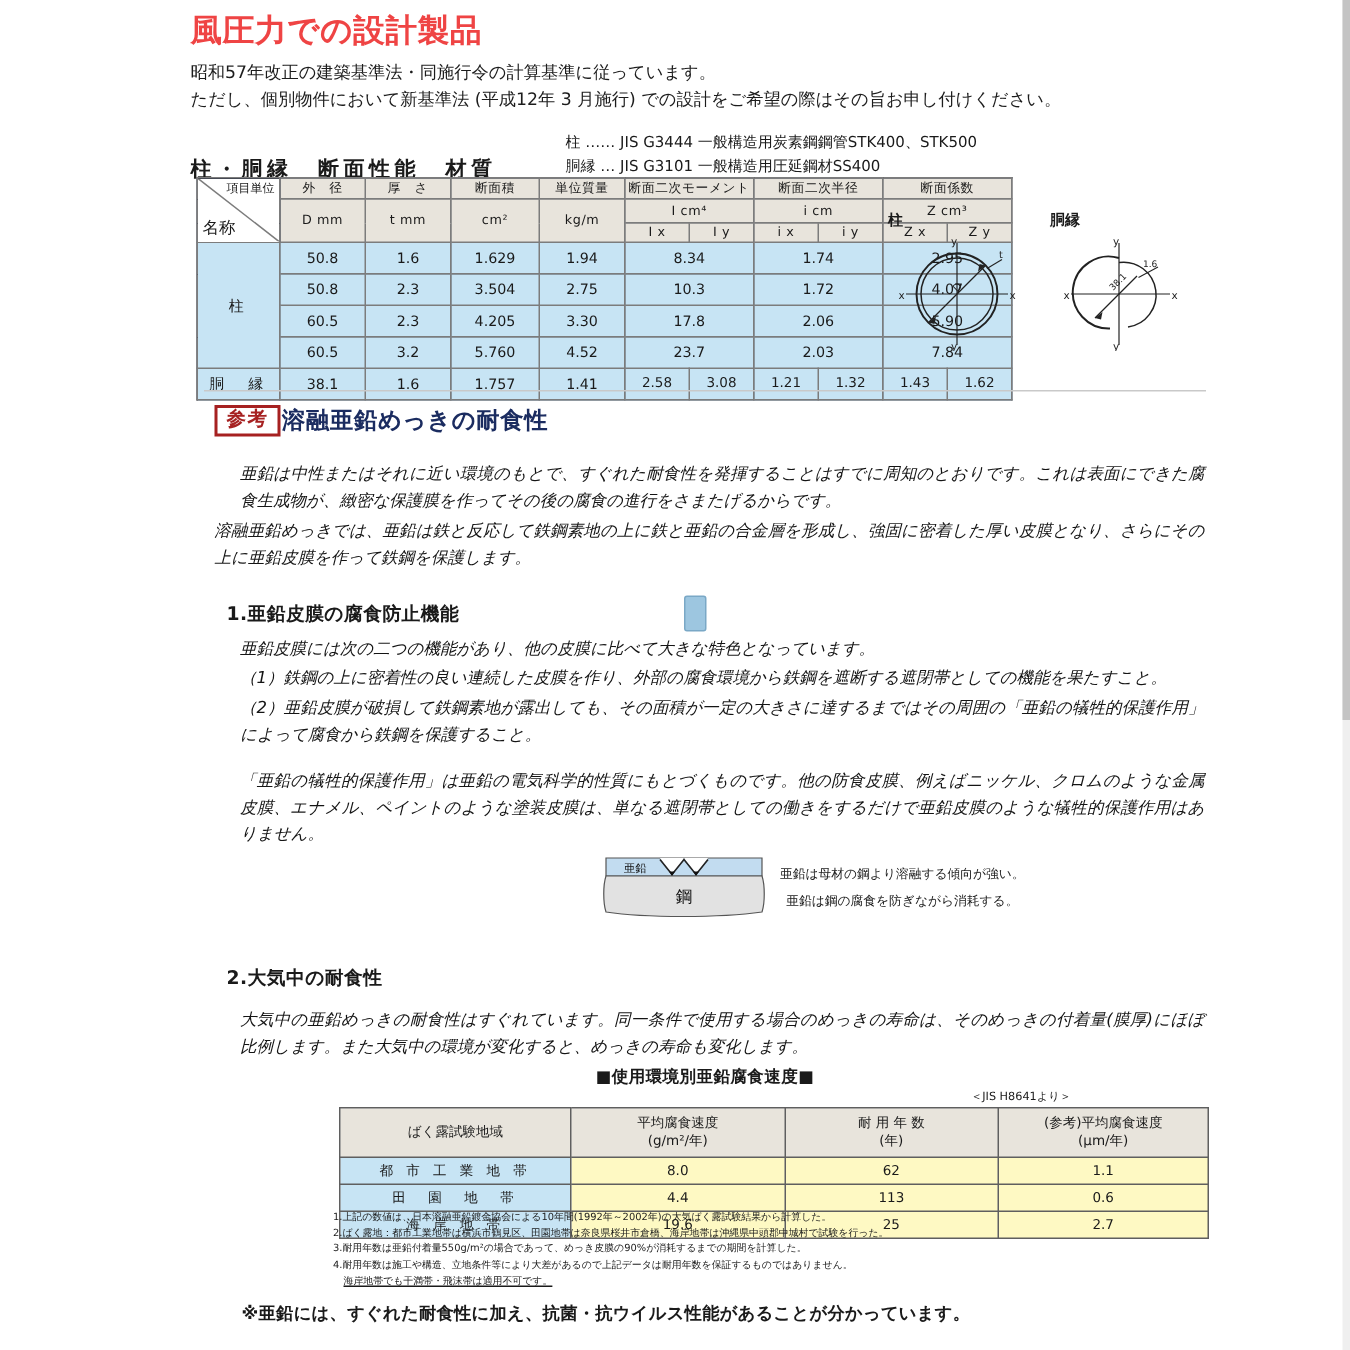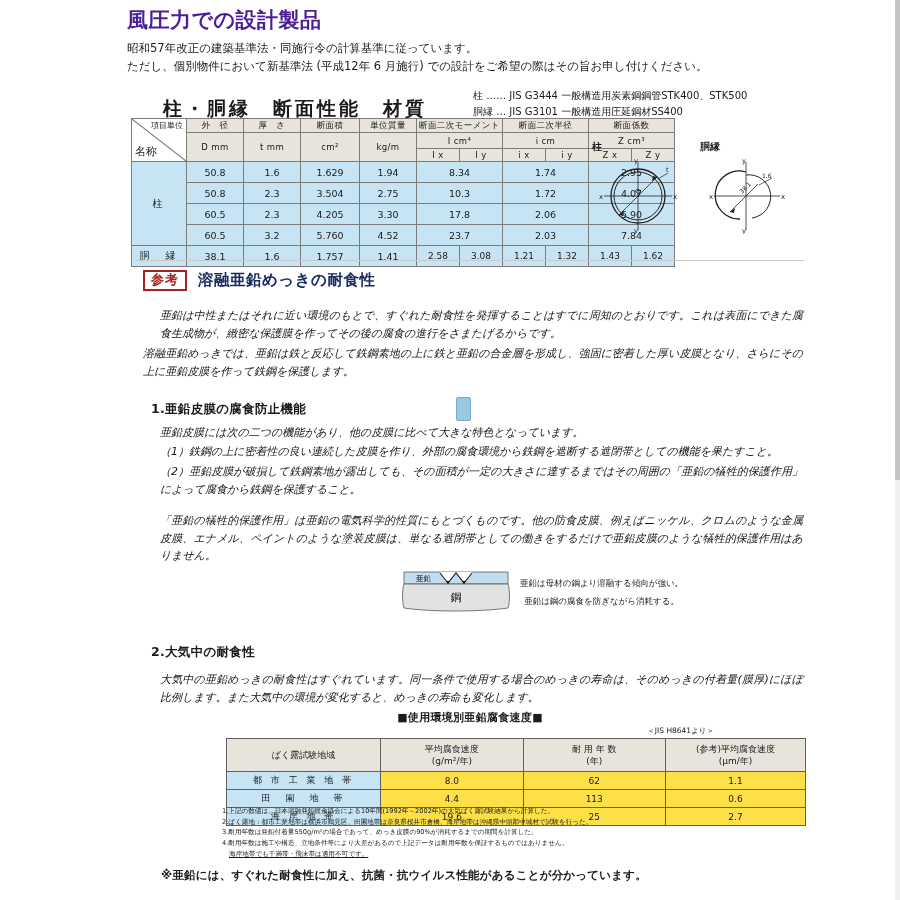--- a/index.html
+++ b/index.html
@@ -10,27 +10,27 @@
     color:#1a1a1a;
     overflow:hidden;
     position:relative;
   }
   .page{position:absolute;inset:0;}
 
   
   .sec1{position:absolute;left:127px;top:8px;width:700px;}
   .h1{
     font-size:21px;font-weight:bold;letter-spacing:.5px;
-    color:#4c1d95;margin:0 0 8px 0;line-height:1.15;
+    color:#ef4444;margin:0 0 8px 0;line-height:1.15;
   }
   .lead{font-size:11.5px;line-height:1.55;color:#1c1c1c;margin:0;}
   .lead div{white-space:nowrap;}
 
   .h2row{display:flex;align-items:flex-end;margin-top:12px;}
-  .h2{font-size:19px;font-weight:bold;letter-spacing:3px;white-space:nowrap;margin-left:36px;}
+  .h2{font-size:14px;font-weight:bold;letter-spacing:3px;white-space:nowrap;}
   .matnote{margin-left:46px;font-size:10px;line-height:1.6;padding-bottom:2px;}
   .matnote div{white-space:nowrap;}
 
   
   .specwrap{position:absolute;left:131px;top:118px;}
   table.spec{border-collapse:collapse;font-size:9px;background:#0f172a;}
   table.spec td,table.spec th{
     border:1px solid #7c7c7c;text-align:center;vertical-align:middle;
     font-weight:normal;padding:0;
   }
@@ -58,21 +58,21 @@
   .draw{position:absolute;top:140px;}
   .draw .dlabel{font-size:10px;font-weight:bold;margin-bottom:2px;}
   .draw1{left:592px;}
   .draw2{left:700px;}
 
   
   .sec2{position:absolute;left:143px;top:270px;width:660px;}
   .sec2 .topline{
     border-top:1px solid #c9c9c9;position:absolute;left:-7px;top:-10px;width:668px;height:0;
   }
-  .refrow{display:flex;align-items:flex-end;gap:11px;margin-bottom:16px;}
+  .refrow{display:flex;align-items:flex-end;gap:1px;margin-bottom:16px;}
   .refbadge{
     border:2px solid #a62121;color:#a62121;font-weight:bold;font-size:13px;
     padding:1px 6px 2px 6px;letter-spacing:1px;line-height:1.1;
   }
   .sec2title{color:#1b2c60;font-size:15.5px;font-weight:bold;letter-spacing:.5px;}
 
   p.body{
     font-size:11px;line-height:1.62;margin:0 0 2px 0;color:#141414;
     text-align:justify;
     font-style:italic;
@@ -93,21 +93,21 @@
   .fig{position:absolute;left:400px;top:568px;}
   .fignote{position:absolute;left:520px;top:575px;font-size:8.5px;line-height:2.1;text-align:center;}
 
   
   .ctwrap{position:absolute;left:226px;top:710px;width:488px;}
   .cttitle{text-align:center;font-size:11px;font-weight:bold;letter-spacing:.3px;margin-bottom:3px;}
   .ctsrc{text-align:right;font-size:7.5px;margin:-2px 0 2px 0;}
   table.ct{border-collapse:collapse;width:580px;font-size:9px;}
   table.ct td{border:1px solid #5f5f5f;text-align:center;padding:0;}
   table.ct td.hd{background:#e8e4dc;height:32px;line-height:1.35;font-size:9px;}
-  table.ct td.rw{background:#fde047;height:17px;font-size:9px;}
+  table.ct td.rw{background:#fef9c3;height:17px;font-size:9px;}
   table.ct td.rwname{background:#c7e4f4;height:17px;font-size:9px;letter-spacing:3px;}
 
   .notes{position:absolute;left:222px;top:806px;font-size:6.6px;line-height:1.62;}
   .notes div{white-space:nowrap;}
   .notes .cont{padding-left:7px;text-decoration:underline;}
 
   .finalnote{position:absolute;left:161px;top:868px;font-size:11.5px;font-weight:bold;letter-spacing:.2px;}
 
   .scrollbar{
     position:absolute;right:0;top:0;width:5px;height:900px;background:#efefef;
@@ -116,21 +116,21 @@
 </style>
 </head>
 <body>
 
 <div class="page">
 
   <div class="sec1">
     <h1 class="h1">風圧力での設計製品</h1>
     <div class="lead">
       <div>昭和57年改正の建築基準法・同施行令の計算基準に従っています。</div>
-      <div>ただし、個別物件において新基準法 (平成12年 6 月施行) での設計をご希望の際はその旨お申し付けください。</div>
+      <div>ただし、個別物件において新基準法 (平成12年 3 月施行) での設計をご希望の際はその旨お申し付けください。</div>
     </div>
     <div class="h2row">
       <div class="h2">柱・胴縁　断面性能　材質</div>
       <div class="matnote">
         <div>柱 …… JIS G3444 一般構造用炭素鋼鋼管STK400、STK500</div>
         <div>胴縁 … JIS G3101 一般構造用圧延鋼材SS400</div>
       </div>
     </div>
   </div>
 

